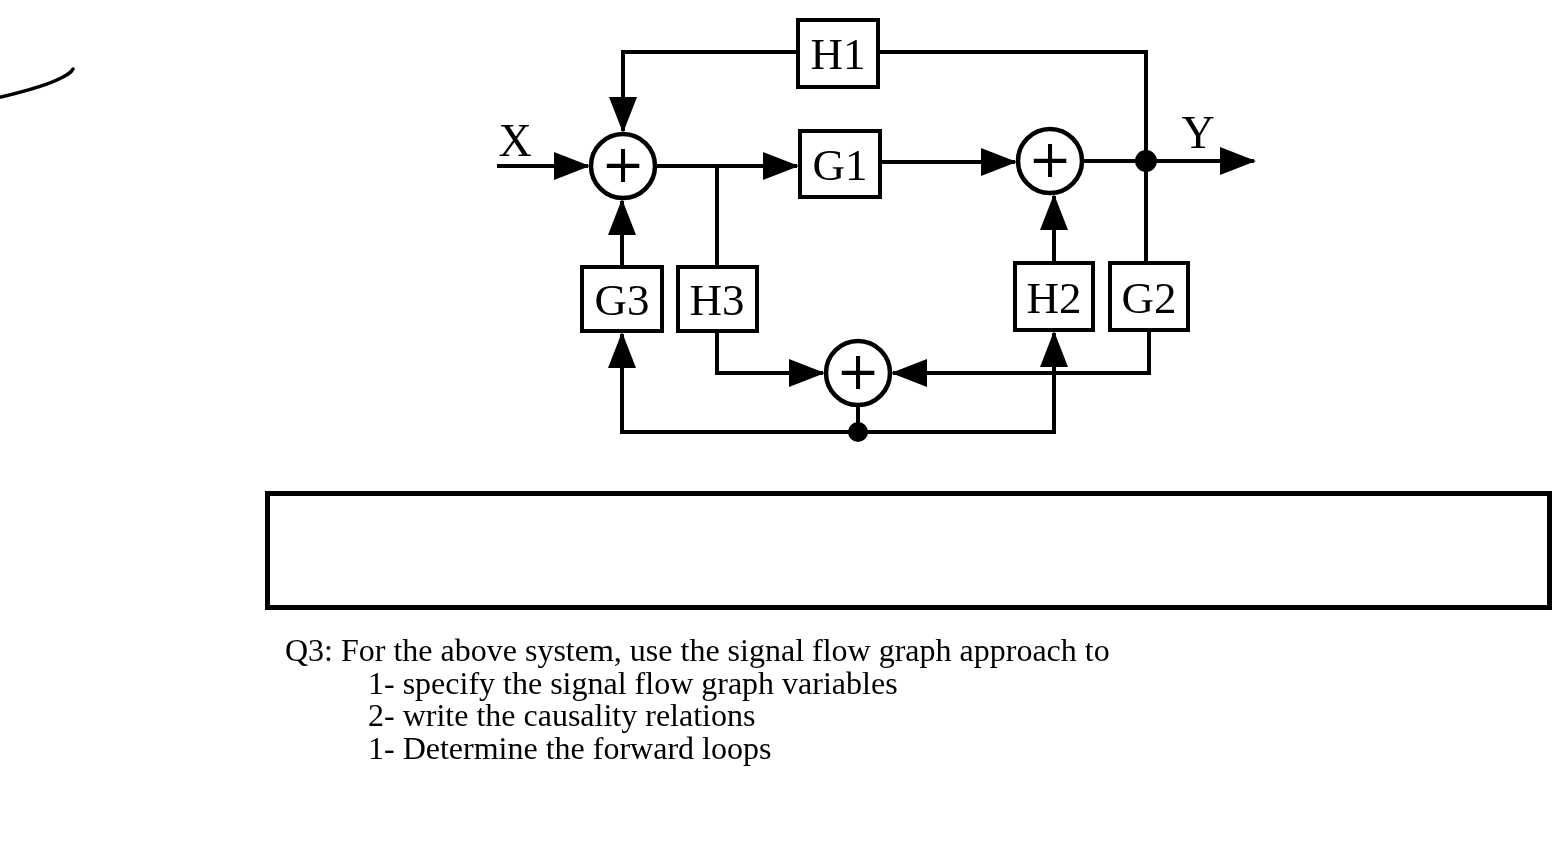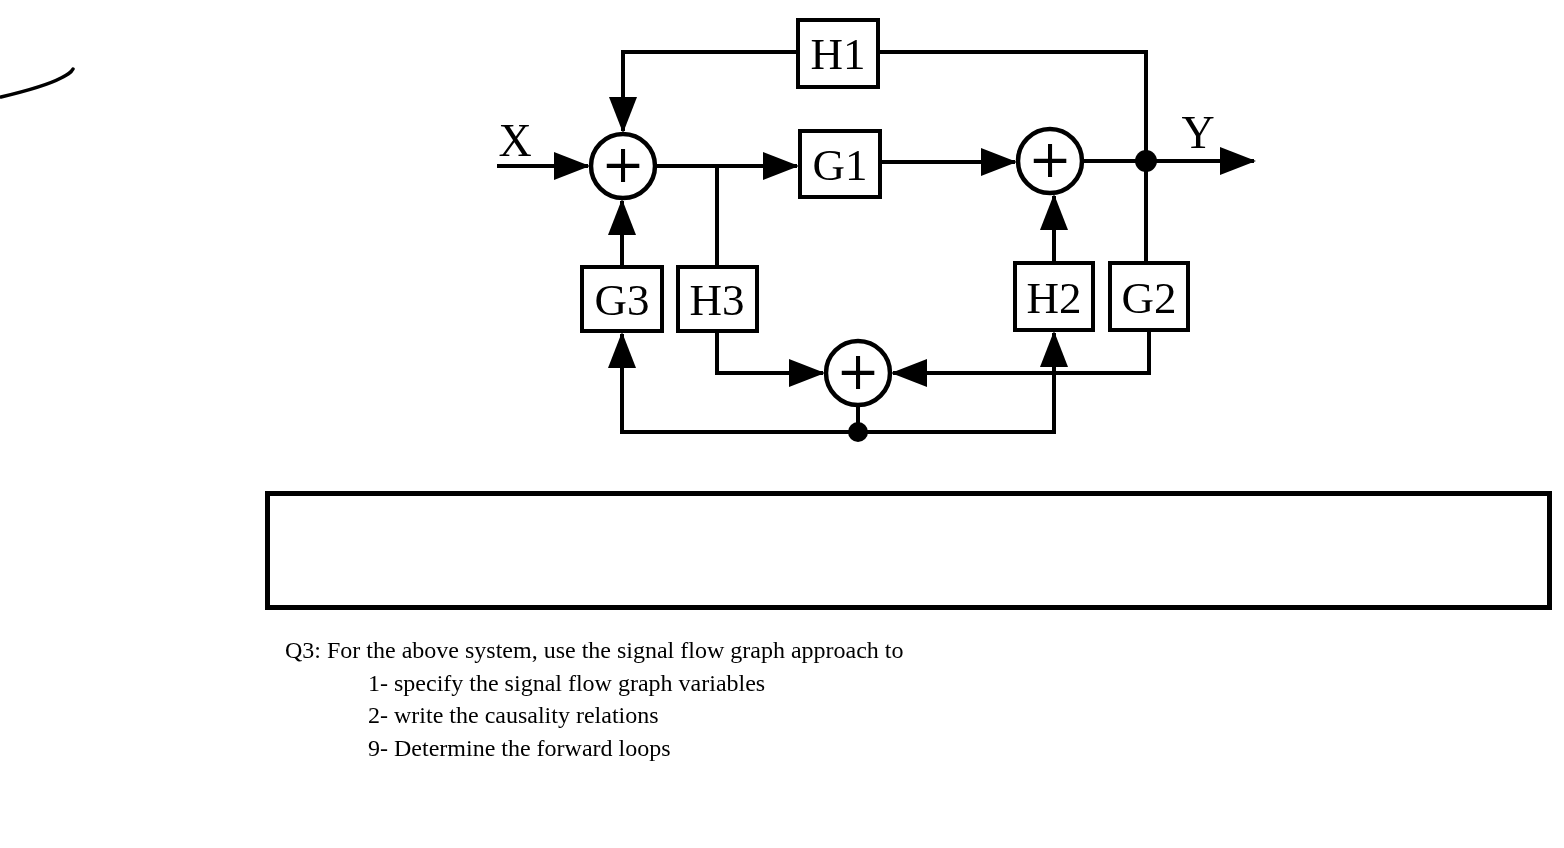--- a/index.html
+++ b/index.html
@@ -30,21 +30,21 @@
   .answer-box{
     position:absolute;
     left:265px;top:491px;
     width:1277px;height:109px;
     border:5px solid #000000;
     background:#ffffff;
   }
   .question{
     position:absolute;
     left:285px;top:634px;
-    font-size:24px;
+    font-size:32px;
     line-height:32.5px;
     color:#000000;
     white-space:nowrap;
   }
   .q-items{margin-left:83px;}
 </style>
 </head>
 <body>
 
 <div class="page">
@@ -136,17 +136,17 @@
     <text class="ioLabel" x="1198" y="148" text-anchor="middle">Y</text>
   </svg>
 
   <div class="answer-box"></div>
 
   <div class="question">
     <div>Q3: For the above system, use the signal flow graph approach to</div>
     <div class="q-items">
       <div>1- specify the signal flow graph variables</div>
       <div>2- write the causality relations</div>
-      <div>9- Determine the forward loops</div>
+      <div>1- Determine the forward loops</div>
     </div>
   </div>
 
 </div>
 
 </body></html>

